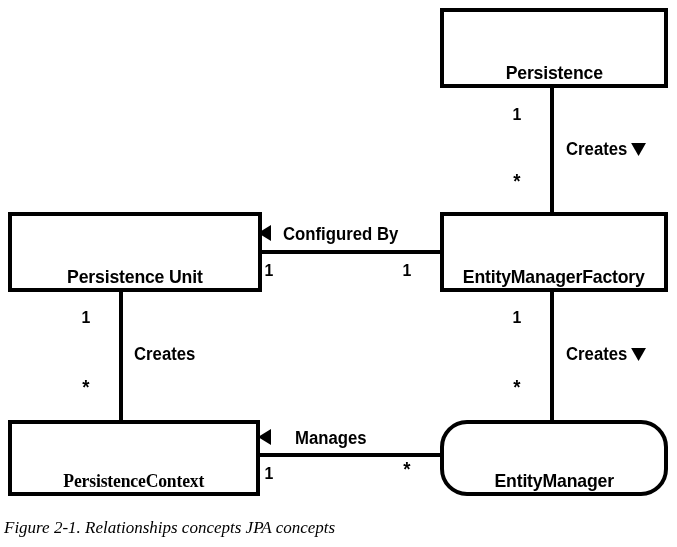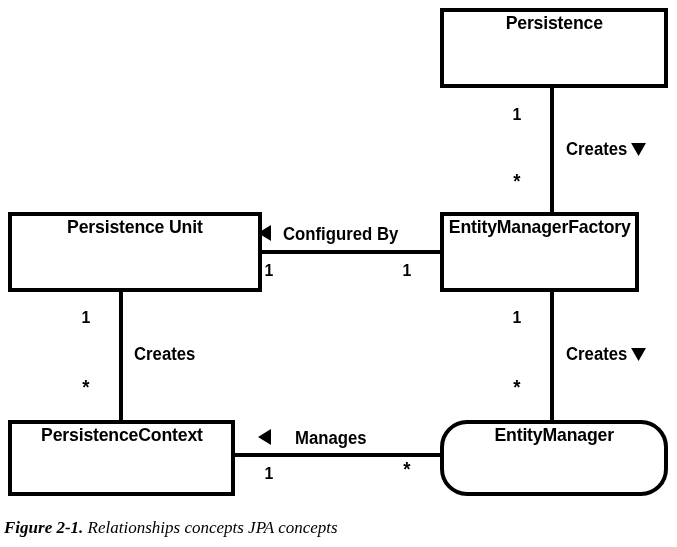--- a/index.html
+++ b/index.html
@@ -21,21 +21,21 @@
     height: 547px;
   }
 
   
   .uml-box {
     position: absolute;
     box-sizing: border-box;
     border: 4px solid #000000;
     background: #ffffff;
     display: flex;
-    align-items: flex-start;
+    align-items: flex-end;
     justify-content: center;
   }
   .uml-box-label {
     font-weight: bold;
     font-size: 19px;
     letter-spacing: -0.2px;
     transform: scaleX(0.93);
     white-space: nowrap;
     text-align: center;
   }
@@ -100,21 +100,21 @@
 
   
   #caption {
     position: absolute;
     font-family: "Liberation Serif", serif;
     font-size: 17px;
     font-style: italic;
     white-space: nowrap;
   }
   #caption .cap-label {
-    font-weight: bold;
+    font-weight: normal;
   }
 </style>
 </head>
 <body>
 
 <div id="canvas">
 
   <div class="conn-v" style="left:550px; top:88px; height:126px;"></div>
 
   <div class="mult" style="left:506px; top:105px; width:22px;">1</div>
@@ -172,25 +172,25 @@
   <div class="mult star" style="left:396px; top:464px; width:22px;">*</div>
 
   <div class="uml-box" style="left:440px; top:8px; width:228px; height:80px;">
     <span class="uml-box-label">Persistence</span>
   </div>
 
   <div class="uml-box" style="left:8px; top:212px; width:254px; height:80px;">
     <span class="uml-box-label">Persistence Unit</span>
   </div>
 
-  <div class="uml-box" style="left:440px; top:212px; width:199px; height:80px;">
+  <div class="uml-box" style="left:440px; top:212px; width:228px; height:80px;">
     <span class="uml-box-label">EntityManagerFactory</span>
   </div>
 
-  <div class="uml-box" style="left:8px; top:420px; width:227px; height:76px;">
+  <div class="uml-box" style="left:8px; top:420px; width:252px; height:76px;font-family:Liberation Serif, serif;">
     <span class="uml-box-label">PersistenceContext</span>
   </div>
 
   <div class="uml-box" style="left:440px; top:420px; width:228px; height:76px;border-radius:27px;">
     <span class="uml-box-label">EntityManager</span>
   </div>
 
   <div id="caption" style="left:4px; top:518px;">
     <span class="cap-label">Figure 2-1.</span>
     <span>Relationships concepts JPA concepts</span>

